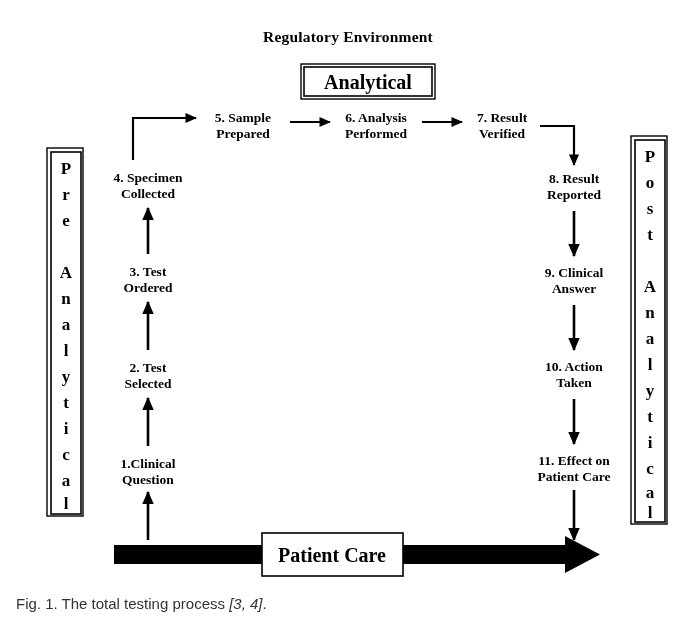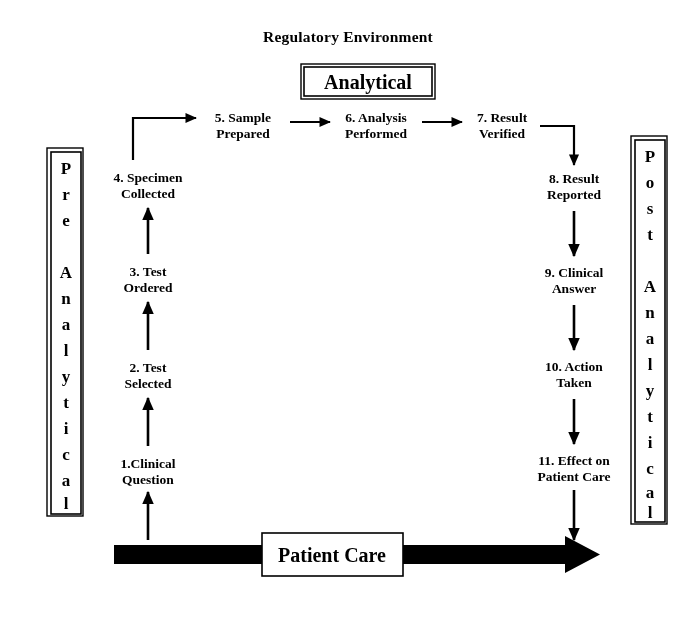--- a/index.html
+++ b/index.html
@@ -236,14 +236,17 @@
     <line class="wire-thin" x1="574" y1="490" x2="574" y2="540" marker-end="url(#arrowFat)"></line>
 
     <g>
       <path class="solidblack" d="M 114 545 L 565 545 L 565 536 L 600 554.5 L 565 573 L 565 564 L 114 564 Z"></path>
       <rect class="boxline" x="262" y="533" width="141" height="43"></rect>
       <text class="box-label-big" x="332" y="562" text-anchor="middle">Patient Care</text>
     </g>
 
   </svg>
 
+  <div class="caption">
+    <span>Fig. 1. The total testing process </span><span class="ref">[3, 4]</span><span>.</span>
+  </div>
 
 </div>
 
 </body></html>

